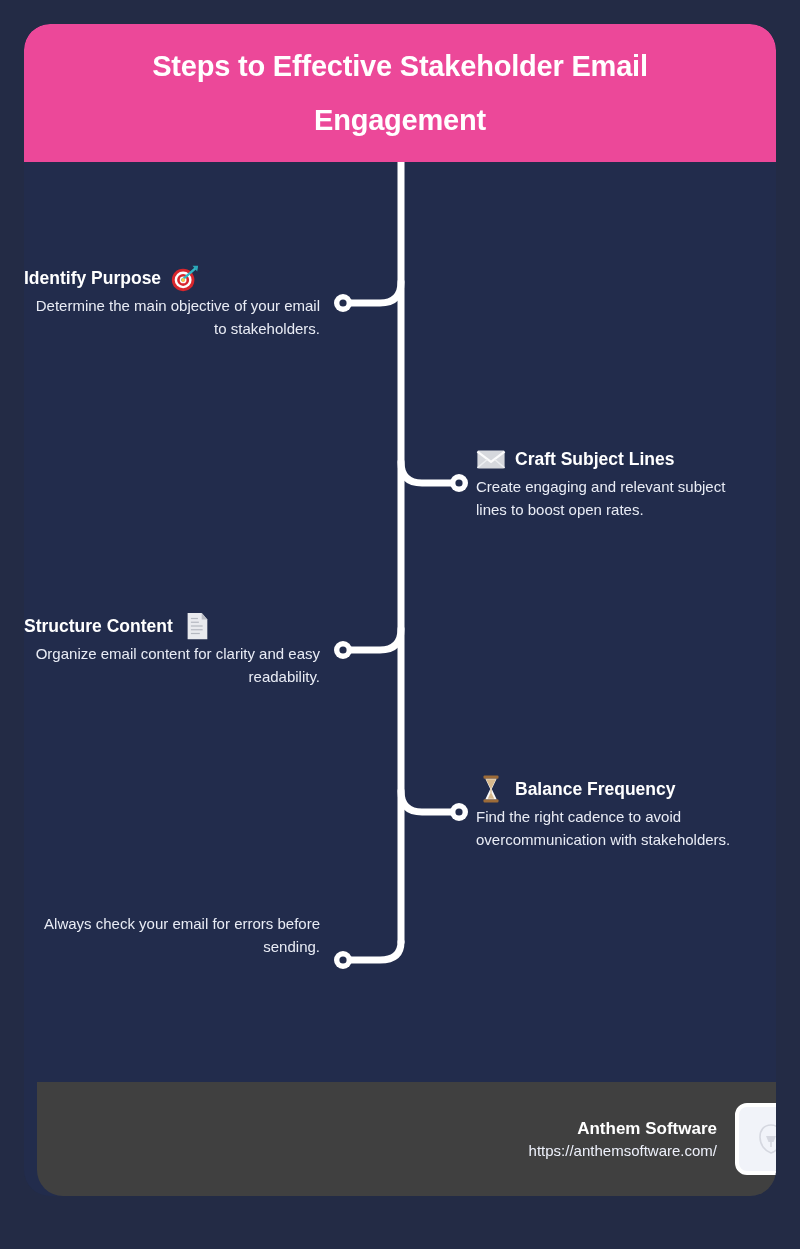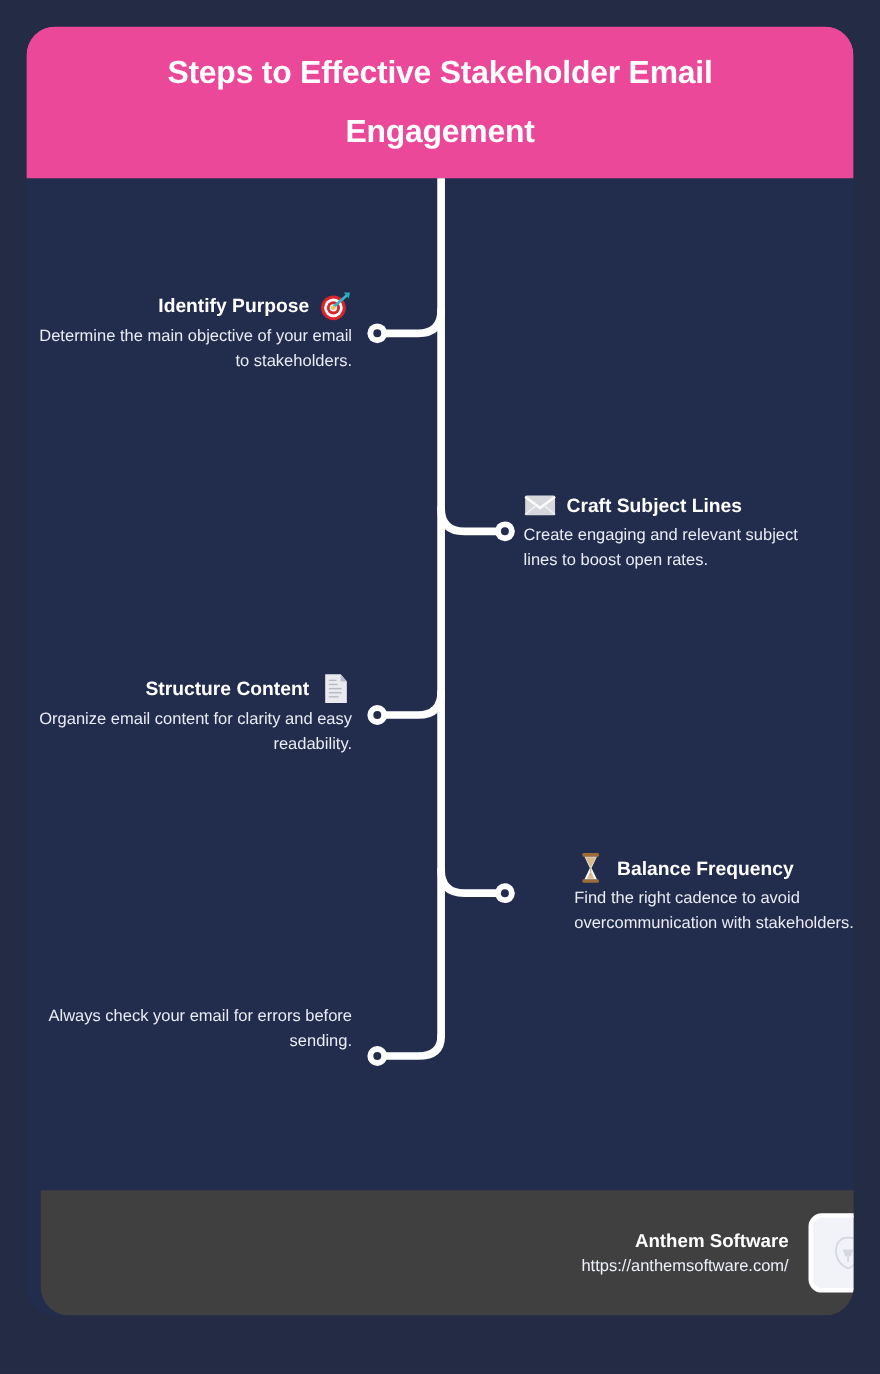--- a/index.html
+++ b/index.html
@@ -66,21 +66,21 @@
   .spine { position:absolute; left:0; top:138px; width:752px; height:944px; }
 
   
   .step { position:absolute; }
   .step-left { text-align:right; }
   .step-right { text-align:left; }
 
   .step-head {
     display:flex; align-items:center; gap:9px;
   }
-  .step-left .step-head { justify-content:flex-end; }
+  .step-left .step-head { }
   .step-right .step-head { justify-content:flex-start; }
 
   .step-title {
     color:#ffffff; font-size:17.5px; font-weight:bold; line-height:24px;
     white-space:nowrap;
   }
   .step-desc {
     color:#e9ecf5; font-size:15px; line-height:22.5px; margin-top:2px;
   }
   .step-icon {
@@ -167,21 +167,21 @@
               <path d="M9.5 12 H18"></path>
               <path d="M9.5 16 H22"></path>
             <path d="M9.5 20 H22"></path>
               <path d="M9.5 24 H19"></path>
           </g>
         </svg>
       </div>
       <div class="step-desc">Organize email content for clarity and easy readability.</div>
     </div>
 
-    <div class="step step-right" style="left:452px; top:750px; width:266px;margin-left:46px;">
+    <div class="step step-right" style="left:452px; top:750px; width:266px;">
       <div class="step-head">
         <svg class="step-icon" viewBox="0 0 32 32">
           <rect x="8" y="1.5" width="16" height="3.6" rx="1.2" fill="#9c6b38"></rect>
           <rect x="8" y="26.9" width="16" height="3.6" rx="1.2" fill="#9c6b38"></rect>
           <path d="M10 5.1 H22 L16.8 16 L22 26.9 H10 L15.2 16 Z" fill="#fafafa"></path>
           <path d="M10.6 5.6 H21.4 L16.6 15 H15.4 Z" fill="#d8b98c"></path>
           <path d="M12.6 26.4 H19.4 L16.8 20.5 H15.2 Z" fill="#d8b98c"></path>
           <path d="M16 15.2 L16 20.6" stroke="#d8b98c" stroke-width="1.2"></path>
         </svg>
         <div class="step-title">Balance Frequency</div>

